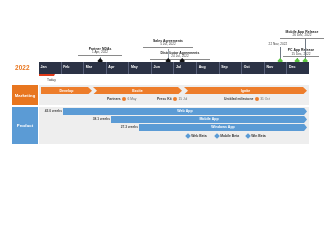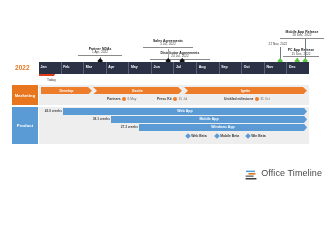--- a/index.html
+++ b/index.html
@@ -221,25 +221,14 @@
   </div>
   <div class="ms" style="left:215px;top:133.5px;">
     <span class="dia2"></span>
     <span class="nm">Mobile Beta</span>
   </div>
   <div class="ms" style="left:246px;top:133.5px;">
     <span class="dia2"></span>
     <span class="nm">Win Beta</span>
   </div>
 
-  <div id="footer">
-    <span id="logomark">
-      <svg width="12" height="11" viewBox="0 0 12 11" xmlns="http://www.w3.org/2000/svg">
-        <rect x="1" y="0.6" width="9" height="1.5" fill="#4aa3d8"></rect>
-        <rect x="3.5" y="3" width="7" height="1.6" fill="#e8761f"></rect>
-        <rect x="0.6" y="5.4" width="8" height="1.6" fill="#7f7f7f"></rect>
-        <rect x="0.6" y="8" width="10.8" height="1.5" fill="#3d3d3d"></rect>
-      </svg>
-    </span>
-    <span id="logotext">Office Timeline</span>
-  </div>
 
 </div>
 
 </body></html>

